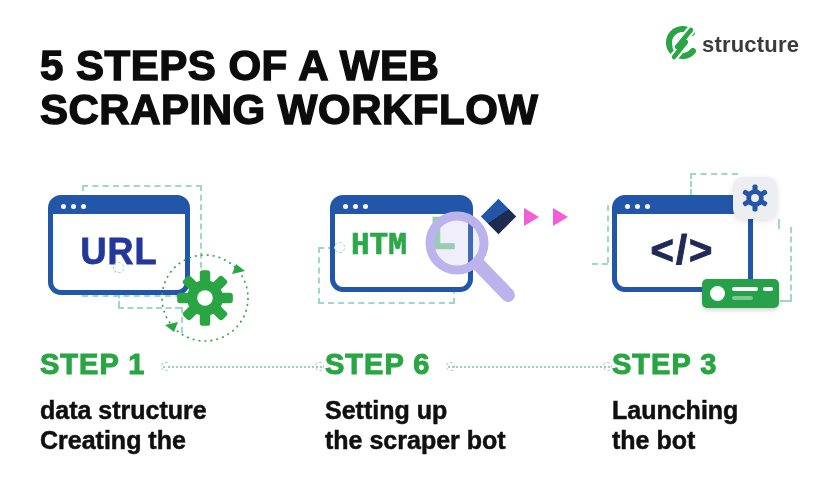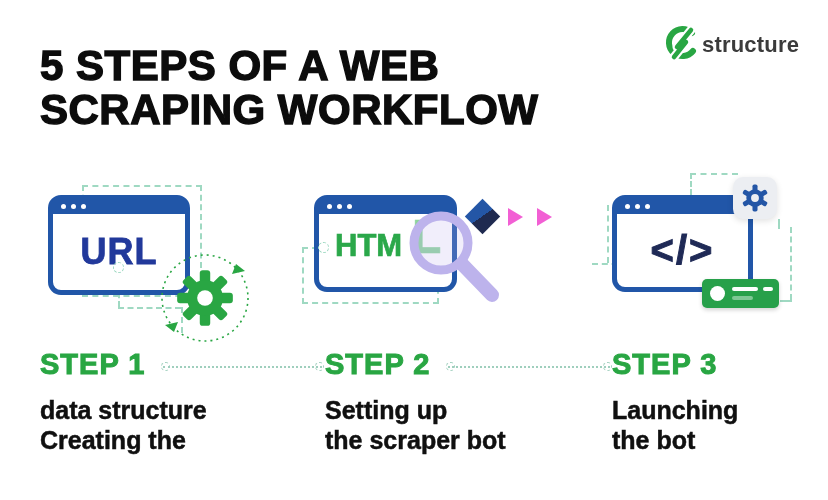--- a/index.html
+++ b/index.html
@@ -24,21 +24,21 @@
 
   
   .dash-rect{position:absolute;border:2px dashed #9fd9c2;box-sizing:border-box;}
   .dash-circ{position:absolute;border:1.5px dashed #9fd9c2;border-radius:50%;box-sizing:border-box;}
   .dash-v{position:absolute;border-left:2px dashed #9fd9c2;width:0;}
   .dash-h{position:absolute;border-top:2px dashed #9fd9c2;height:0;}
 
   
   .art{position:absolute;top:165px;height:185px;}
   .art1{left:35px;width:245px;}
-  .art2{left:294px;width:285px;}
+  .art2{left:310px;width:285px;font-family:Liberation Mono, monospace;}
   .art3{left:590px;width:238px;}
 
   .b1{left:13px;top:30px;width:142px;height:100px;z-index:2;}
   .url-text{font-size:36px;font-weight:800;color:#22399b;letter-spacing:1px;
             -webkit-text-stroke:.8px #22399b;}
 
   .b2{left:20px;top:30px;width:143px;height:97px;z-index:2;}
   .htm-text{position:absolute;left:16px;top:14px;font-size:31px;font-weight:800;color:#2BA84A;
             -webkit-text-stroke:.7px #2BA84A;}
   .magl{position:absolute;left:118px;top:44px;font-size:48px;font-weight:800;color:#8FD49F;
@@ -217,21 +217,21 @@
       <span class="dotline"></span>
     </div>
     <div class="desc">
       <div>data structure</div>
       <div>Creating the</div>
     </div>
   </div>
 
   <div class="stepcol c2">
     <div class="steprow">
-      <span class="steplabel">STEP 2</span>
+      <span class="steplabel">STEP 6</span>
       <span class="dotline"></span>
     </div>
     <div class="desc">
       <div>Setting up</div>
       <div>the scraper bot</div>
     </div>
   </div>
 
   <div class="stepcol c3">
     <div class="steprow">

